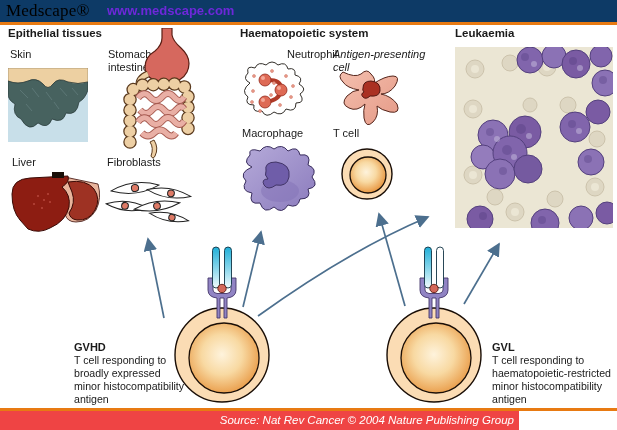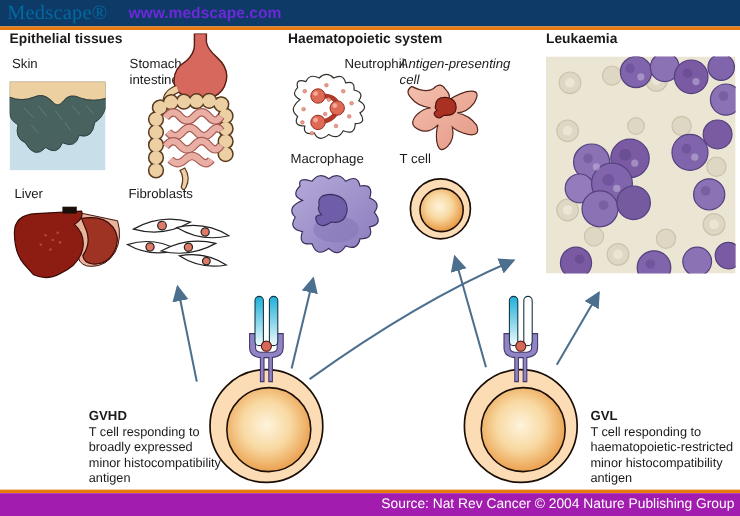--- a/index.html
+++ b/index.html
@@ -2,25 +2,25 @@
 <html><head>
 <meta charset="utf-8">
 <style>
   html,body{margin:0;padding:0;background:#fff;}
   #stage{position:relative;width:617px;height:430px;background:#ffffff;overflow:hidden;
          font-family:"Liberation Sans","DejaVu Sans",sans-serif;color:#1a1a1a;}
   .abs{position:absolute;}
   
   .navbar{left:0;top:0;width:617px;height:22px;background:#0d3a66;}
   .rule-top{left:0;top:22px;width:617px;height:3px;background:#e87a12;}
-  .logo{left:6px;top:1px;color:#0369a1;font-family:"Liberation Serif","DejaVu Serif",serif;
+  .logo{left:6px;top:1px;color:#000000;font-family:"Liberation Serif","DejaVu Serif",serif;
         font-size:17px;letter-spacing:.2px;}
   .site{left:107px;top:3px;color:#6d28d9;font-weight:bold;font-size:13px;}
   .rule-bottom{left:0;top:408px;width:617px;height:3px;background:#e87a12;}
-  .footbar{left:0;top:411px;width:617px;height:19px;background:#a21caf;}
+  .footbar{left:0;top:411px;width:519px;height:19px;background:#ef4444;font-style:italic;}
   .source{right:5px;top:0;height:19px;line-height:19px;color:#ffffff;font-size:11.5px;position:absolute;}
   
   .sec-title{font-size:11.5px;font-weight:bold;}
   .lbl{font-size:11px;}
   .pre{white-space:pre-line;line-height:13px;}
   .ann{width:132px;font-size:10.6px;line-height:13px;}
   .ann b{font-size:11px;}
   .layer{left:0;top:0;width:617px;height:430px;pointer-events:none;}
 </style>
 </head>

